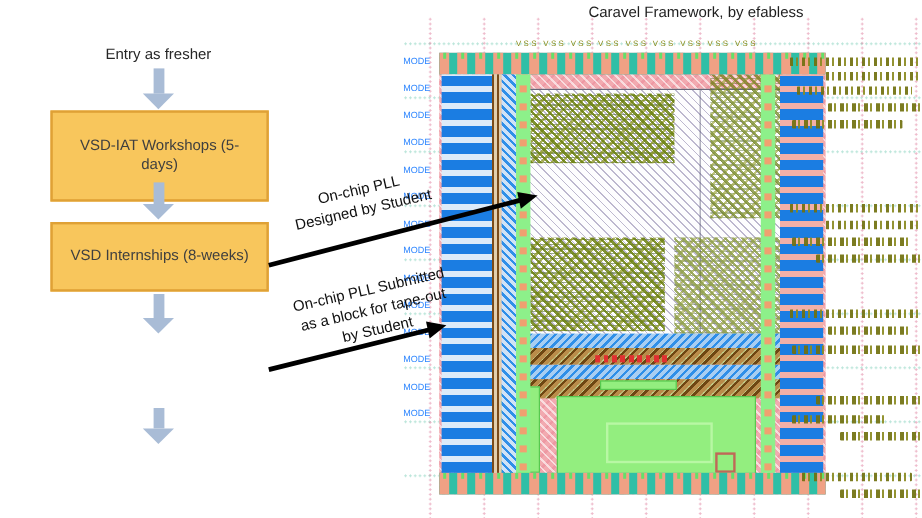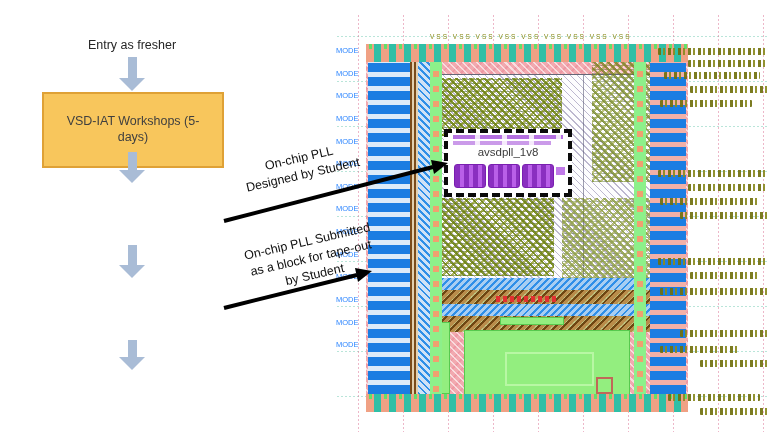--- a/index.html
+++ b/index.html
@@ -85,20 +85,21 @@
     <div class="head"></div>
   </div>
 
   <div class="flow-box" style="top:92px;height:76px;">VSD-IAT Workshops (5-days)</div>
 
   <div class="flow-arrow" style="top:152px;">
     <div class="shaft" style="height:18px;"></div>
     <div class="head"></div>
   </div>
 
+  <div class="flow-box" style="top:185px;height:58px;">VSD Internships (8-weeks)</div>
 
   <div class="flow-arrow" style="top:245px;">
     <div class="shaft" style="height:20px;"></div>
     <div class="head"></div>
   </div>
 
 
   <div class="flow-arrow" style="top:340px;">
     <div class="shaft" style="height:17px;"></div>
     <div class="head"></div>
@@ -106,20 +107,21 @@
 
 
   <div class="annot" style="left:230px;top:150px;width:142px;">On-chip PLL
 Designed by Student</div>
   <div class="annot" style="left:228px;top:233px;width:166px;">On-chip PLL Submitted
 as a block for tape-out
 by Student</div>
 
   <div id="grid"></div>
 
+  <div id="title">Caravel Framework, by efabless</div>
 
   <div id="vss-rail">VSS VSS VSS VSS VSS VSS VSS VSS VSS</div>
 
   <div id="left-pad-labels">
       <span>MODE</span>
       <span>MODE</span>
       <span>MODE</span>
       <span>MODE</span>
       <span>MODE</span>
       <span>MODE</span>
@@ -159,29 +161,20 @@
     <div class="abs padband" style="top:0;"></div>
     <div class="abs padband" style="bottom:0;"></div>
     <div class="abs bluepads" style="left:2px;top:18px;width:42px;height:332px;"></div>
     <div class="abs brownstrip" style="left:44px;top:18px;width:8px;height:332px;"></div>
     <div class="abs bluehatch" style="left:52px;top:18px;width:12px;height:332px;"></div>
     <div class="abs greenstrip" style="left:64px;top:18px;width:12px;height:332px;"></div>
     <div class="abs greenstrip" style="left:268px;top:18px;width:12px;height:332px;"></div>
     <div class="abs bluepads-r" style="left:284px;top:18px;width:36px;height:332px;"></div>
   </div>
 
-  <div id="pll-box">
-    <div class="pline" style="top:2px;width:110px;"></div>
-    <div class="pline" style="top:8px;width:98px;opacity:.7;"></div>
-    <div id="pll-label">avsdpll_1v8</div>
-    <div class="pblock" style="left:6px;"></div>
-    <div class="pblock" style="left:40px;"></div>
-    <div class="pblock" style="left:74px;"></div>
-    <div id="pll-bit"></div>
-  </div>
 
   <div class="noise-row" style="left:658px;top:48px;width:108px;"></div>
   <div class="noise-row" style="left:688px;top:60px;width:80px;"></div>
   <div class="noise-row" style="left:664px;top:72px;width:96px;"></div>
   <div class="noise-row" style="left:690px;top:86px;width:78px;"></div>
   <div class="noise-row" style="left:660px;top:100px;width:92px;"></div>
   <div class="noise-row" style="left:658px;top:170px;width:110px;"></div>
   <div class="noise-row" style="left:688px;top:184px;width:80px;"></div>
   <div class="noise-row" style="left:660px;top:198px;width:100px;"></div>
   <div class="noise-row" style="left:680px;top:212px;width:88px;"></div>

